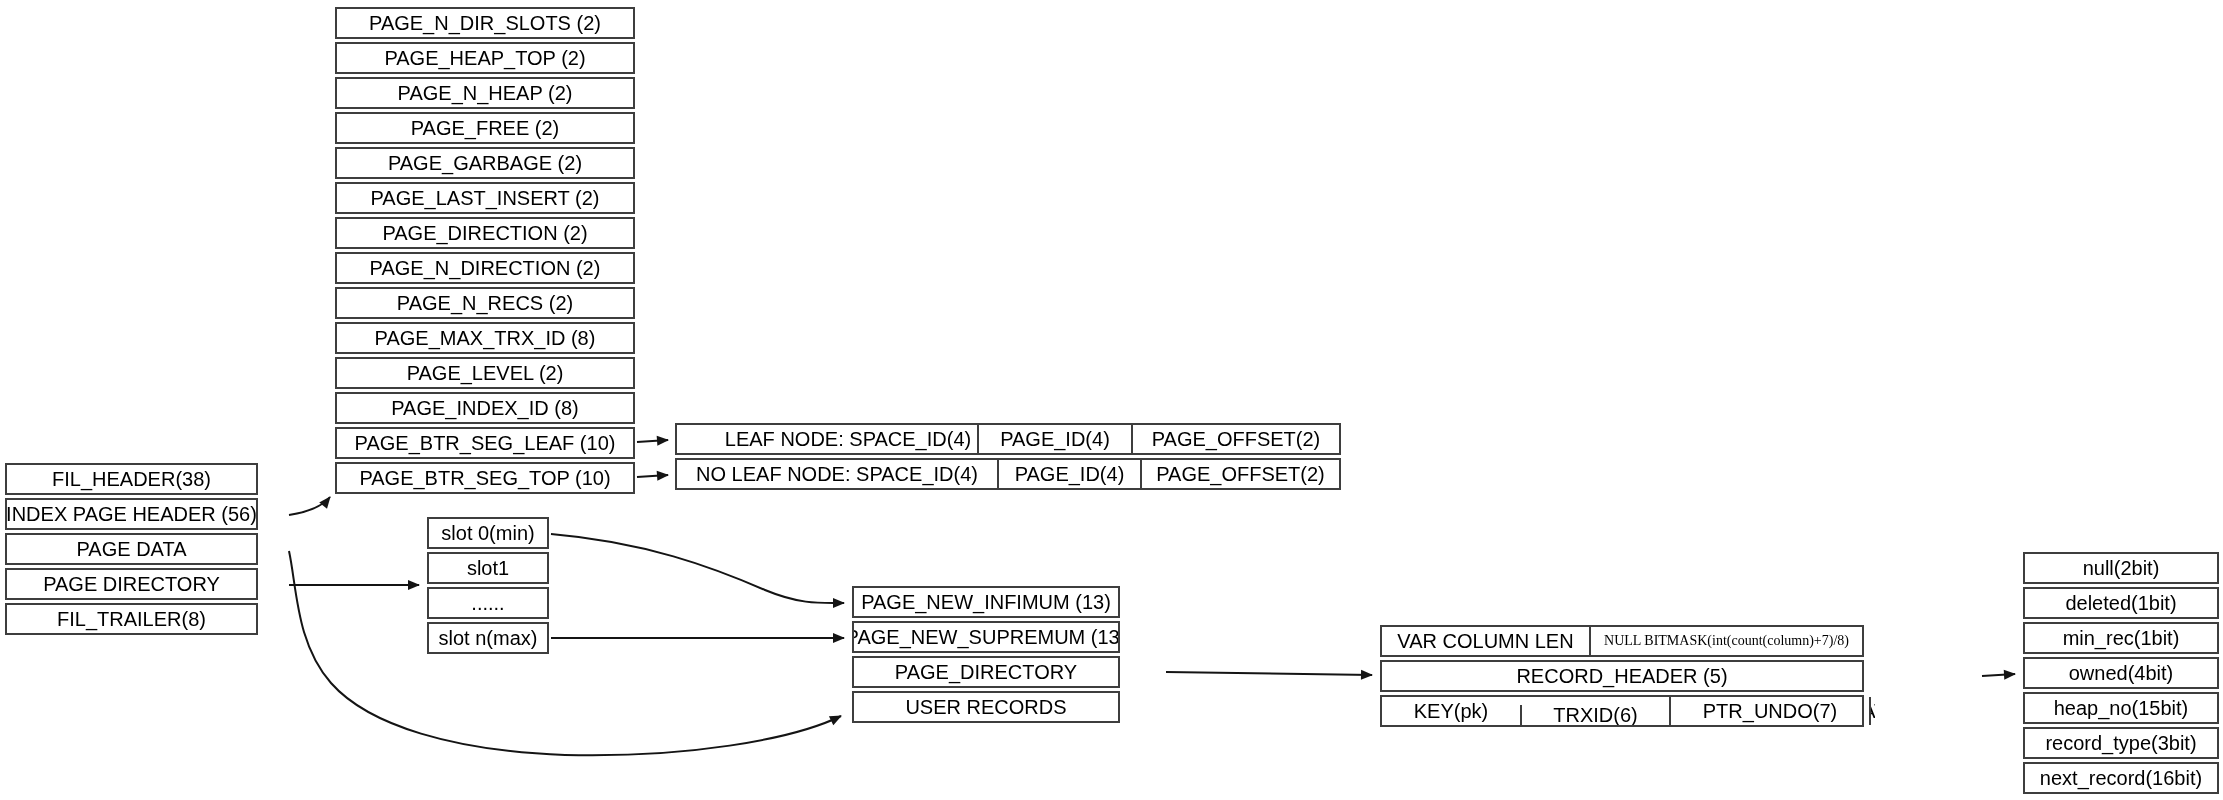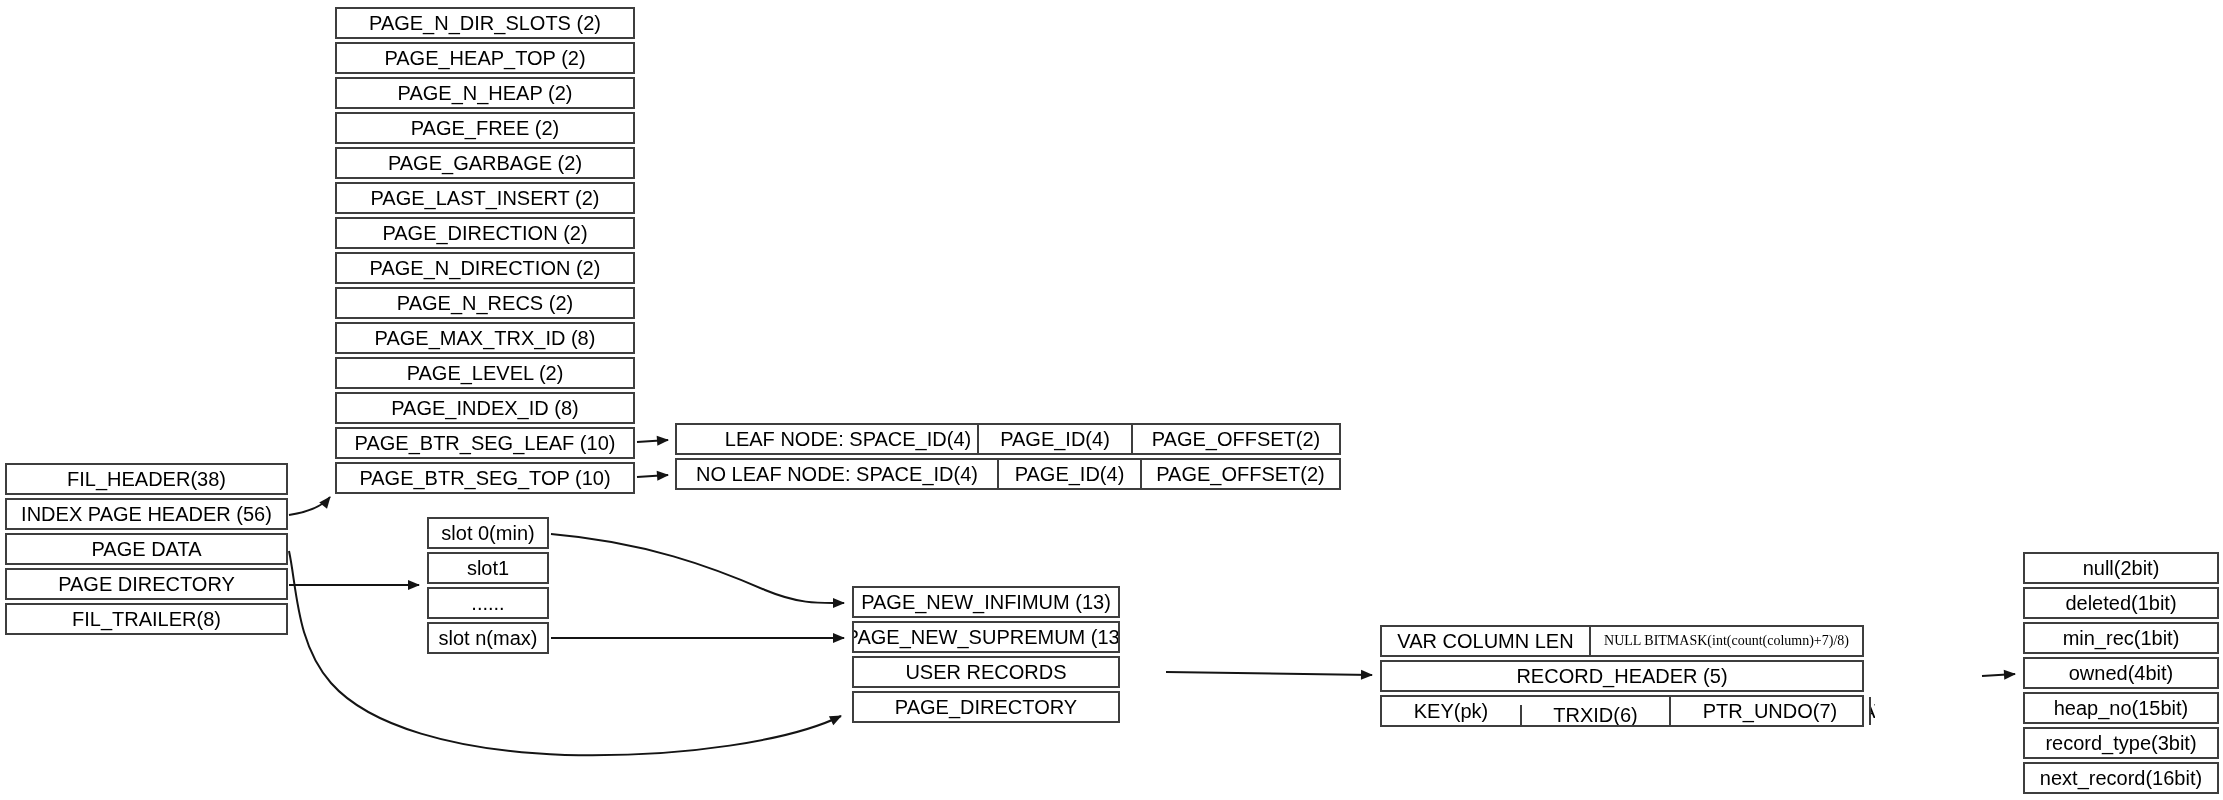--- a/index.html
+++ b/index.html
@@ -17,21 +17,21 @@
   .cell {
     flex:1 1 auto; display:flex; align-items:center; justify-content:center;
     white-space:nowrap; border-left:2px solid #3e3e3e; padding:0 2px;
     overflow:hidden;
   }
   .cell:first-child { border-left:none; }
 
   
   #page-header-stack   { left:335px;  top:7px;   width:300px; }
   #btr-seg-rows        { left:675px;  top:423px; width:666px; }
-  #file-stack          { left:5px;    top:463px; width:283px; }
+  #file-stack          { left:5px;    top:463px; width:253px; }
   #slots-box           { left:427px;  top:517px; width:122px; }
   #records-box         { left:852px;  top:586px; width:268px; }
   #record-table        { left:1380px; top:625px; width:484px; }
   #bits-stack          { left:2023px; top:552px; width:196px; }
 
   
   #btr-seg-rows .row:nth-child(1) .cell:nth-child(1){ flex:0 0 300px;padding-left:44px; }
   #btr-seg-rows .row:nth-child(1) .cell:nth-child(2){ flex:0 0 154px; }
   #btr-seg-rows .row:nth-child(2) .cell:nth-child(1){ flex:0 0 320px;text-align:center; }
   #btr-seg-rows .row:nth-child(2) .cell:nth-child(2){ flex:0 0 143px; }
@@ -158,24 +158,24 @@
     </div>
 
   <div id="records-box" class="stack">
       <div class="row">
         <div class="cell">PAGE_NEW_INFIMUM (13)</div>
       </div>
       <div class="row">
         <div class="cell">PAGE_NEW_SUPREMUM (13)</div>
       </div>
       <div class="row">
+        <div class="cell">PAGE_DIRECTORY</div>
+      </div>
+      <div class="row">
         <div class="cell">USER RECORDS</div>
-      </div>
-      <div class="row">
-        <div class="cell">PAGE_DIRECTORY</div>
       </div>
     </div>
 
   <div id="record-table" class="stack">
       <div class="row">
         <div class="cell">VAR COLUMN LEN</div>
         <div class="cell">NULL BITMASK(int(count(column)+7)/8)</div>
       </div>
       <div class="row">
         <div class="cell">RECORD_HEADER (5)</div>

